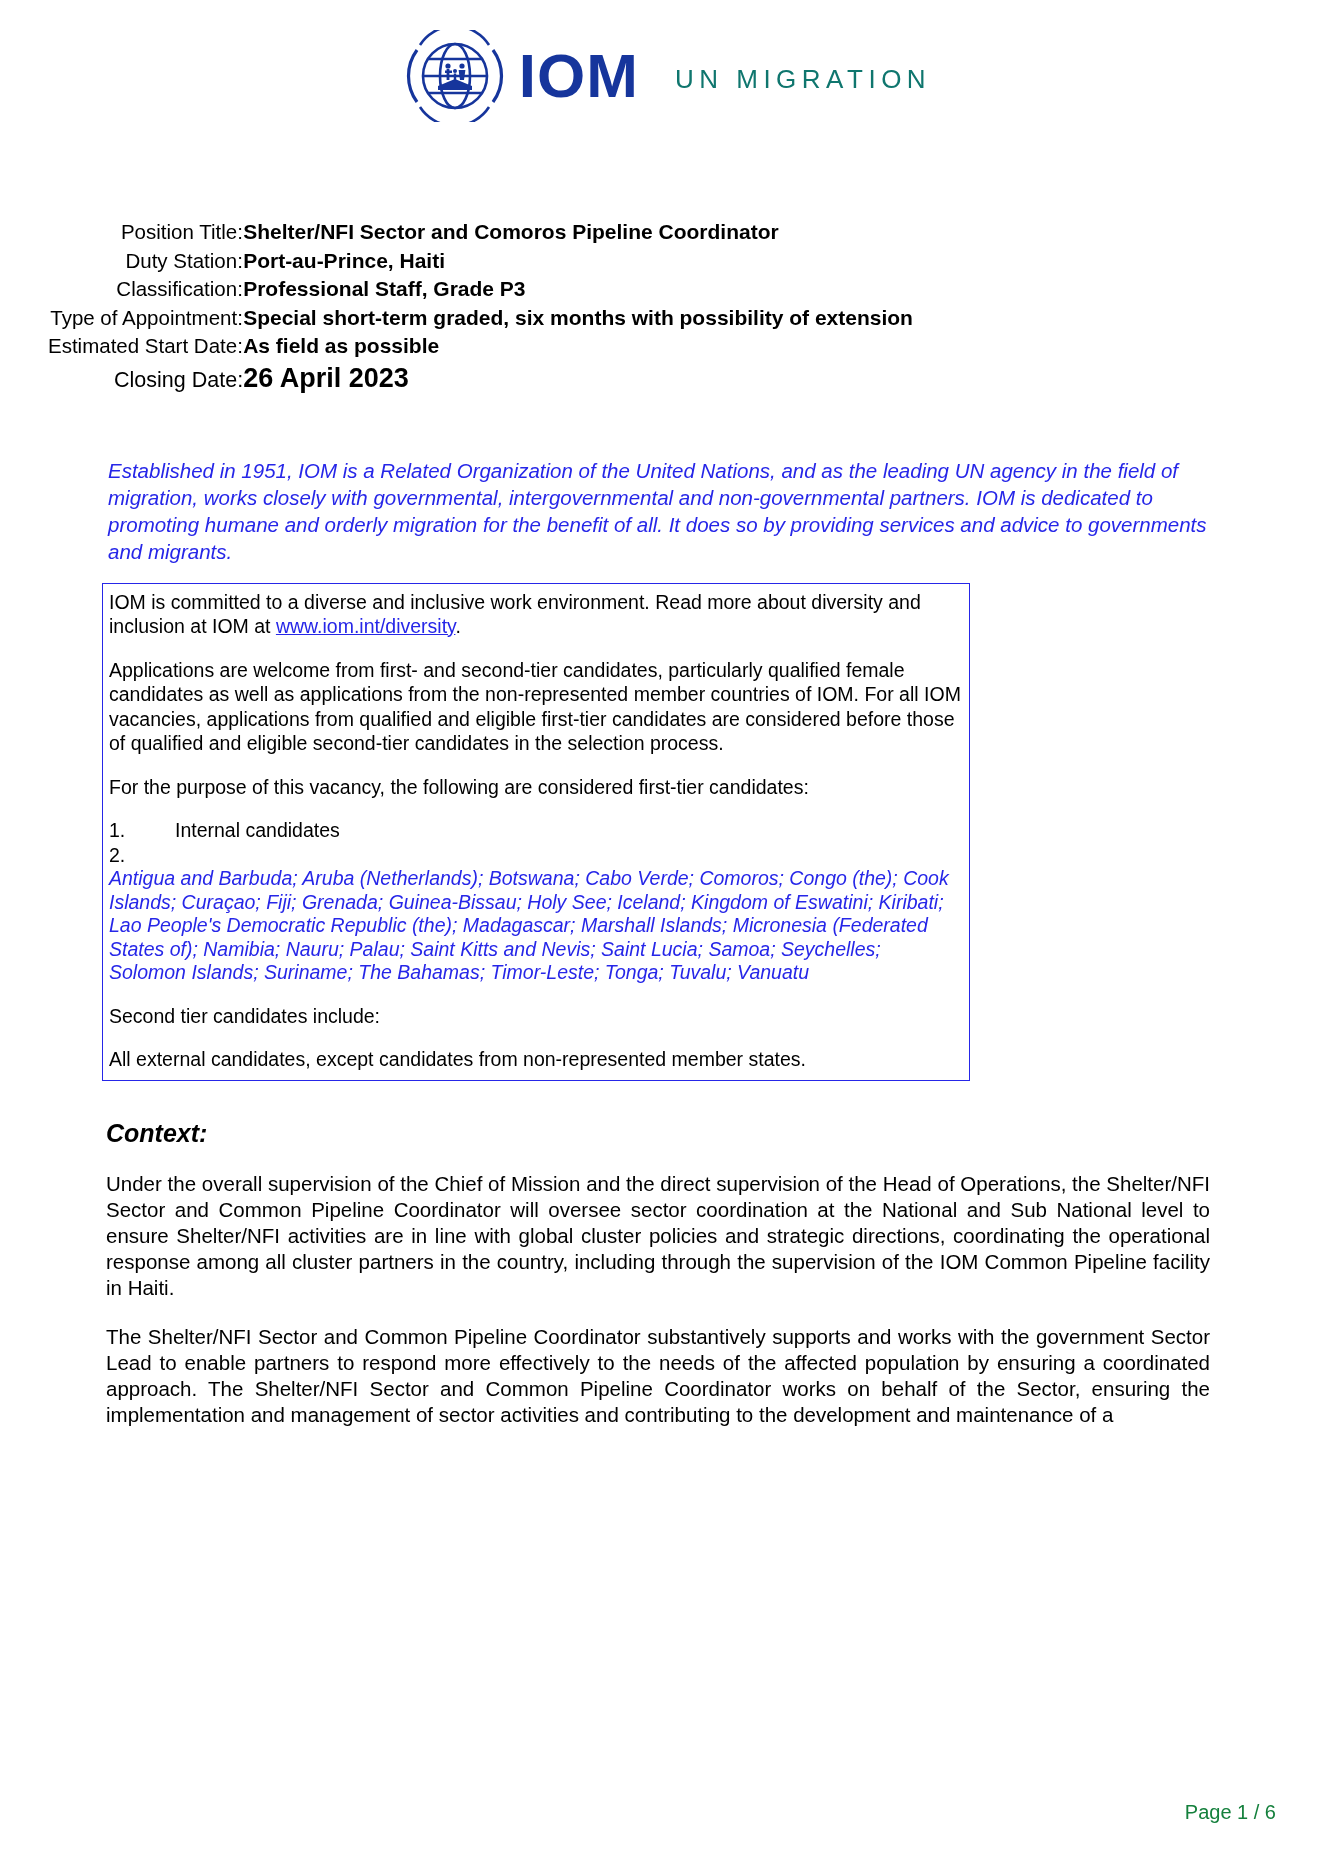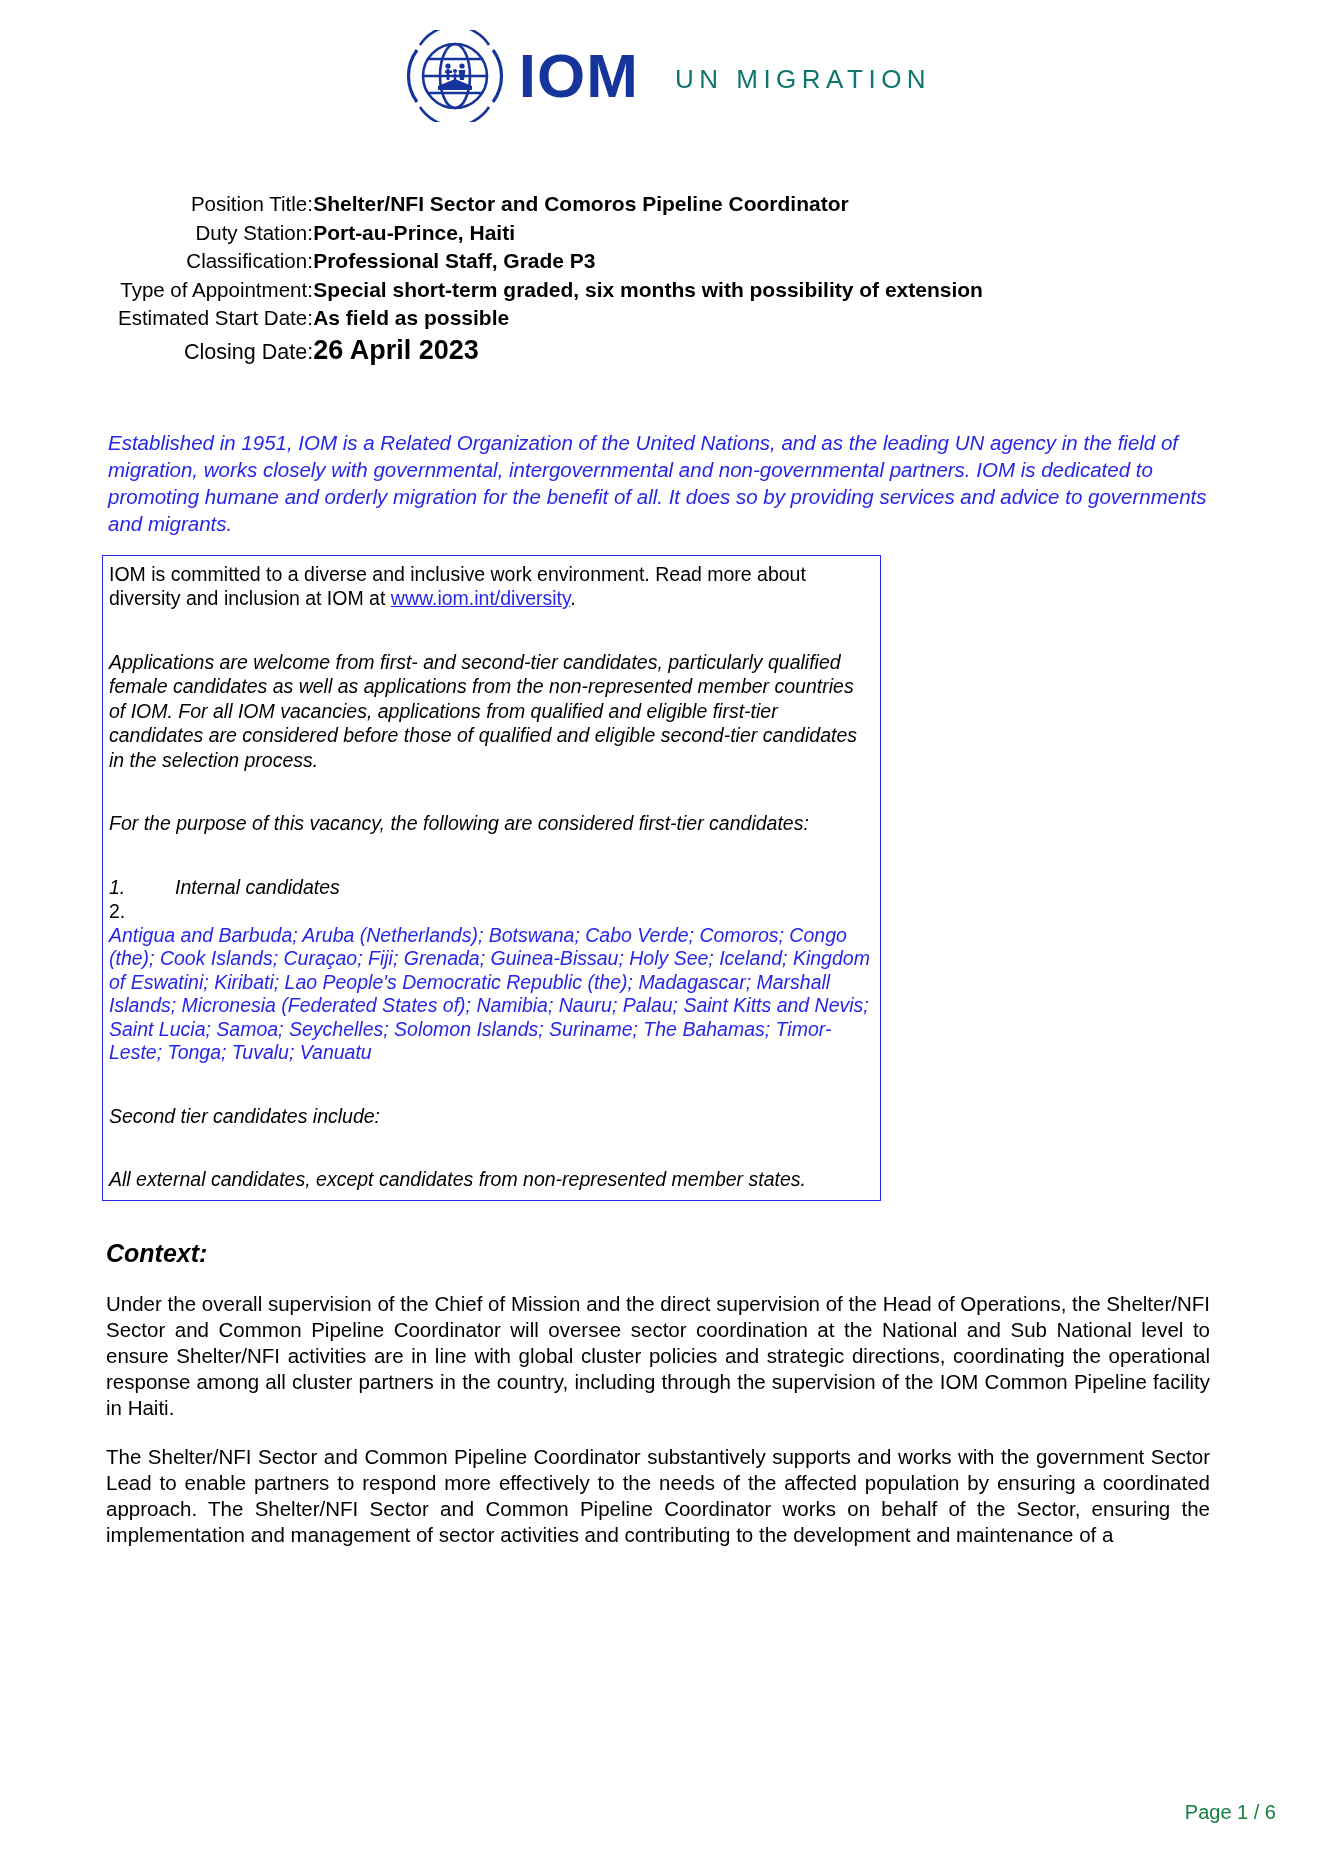--- a/index.html
+++ b/index.html
@@ -56,22 +56,22 @@
     font-size: 26px;
     font-weight: 400;
     letter-spacing: 5.5px;
     color: #0f766e;
     margin-top: 6px;
     margin-left: 36px;
   }
 
   
   .details {
-    margin-top: 68px;
-    padding-left: 118px;
+    margin-top: 96px;
+    padding-left: 48px;
   }
   .details table {
     border-collapse: collapse;
   }
   .details td {
     padding: 0;
     vertical-align: baseline;
     white-space: nowrap;
   }
   .det-label {
@@ -111,31 +111,31 @@
     font-style: italic;
     font-size: 20.5px;
     line-height: 27px;
     text-align: left;
   }
 
   
   .tier-box {
     margin: 18px 0 0 0;
     margin-left: 102px;
-    width: 779px;
+    width: 868px;
     border: 1.5px solid #2626e8;
     padding: 6px 8px 8px 6px;
   }
   .tier-box p {
     margin: 0;
     font-size: 19.5px;
     line-height: 24.5px;
     color: #000;
   }
-  .tier-box p.gap { margin-top: 39px; font-style: italic; }
+  .tier-box p.gap { margin-top: 19px; }
   .tier-box p.blue {
     color: #2626e8;
     font-style: italic;
     line-height: 23.5px;
   }
   .tier-link {
     color: #2626e8;
     text-decoration: underline;
   }
   .num-row {

